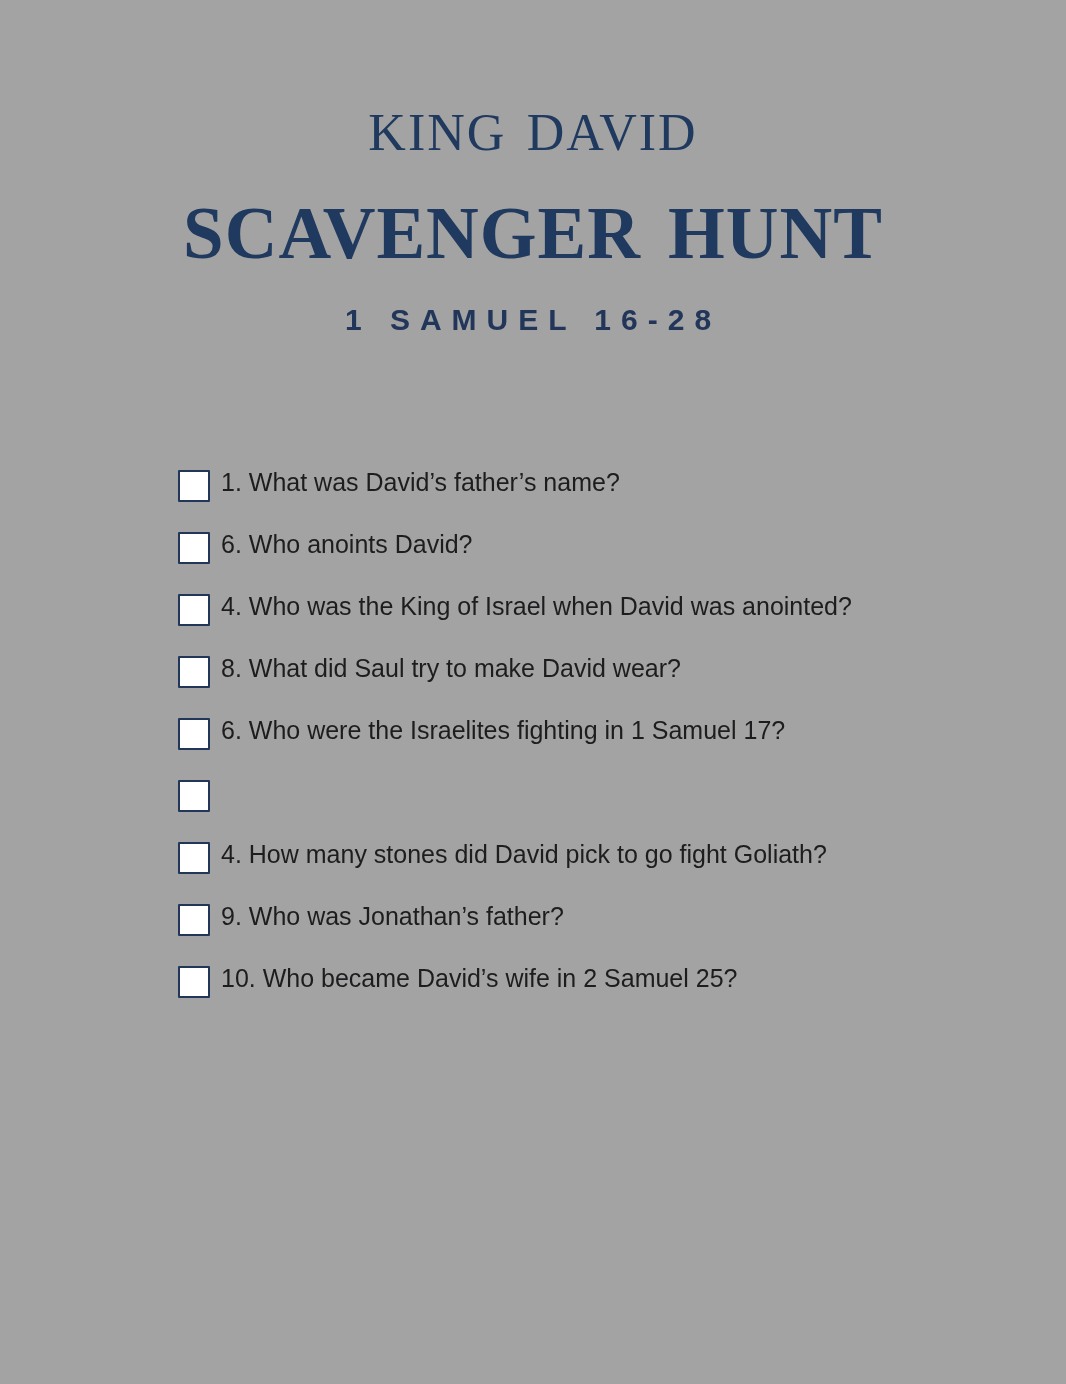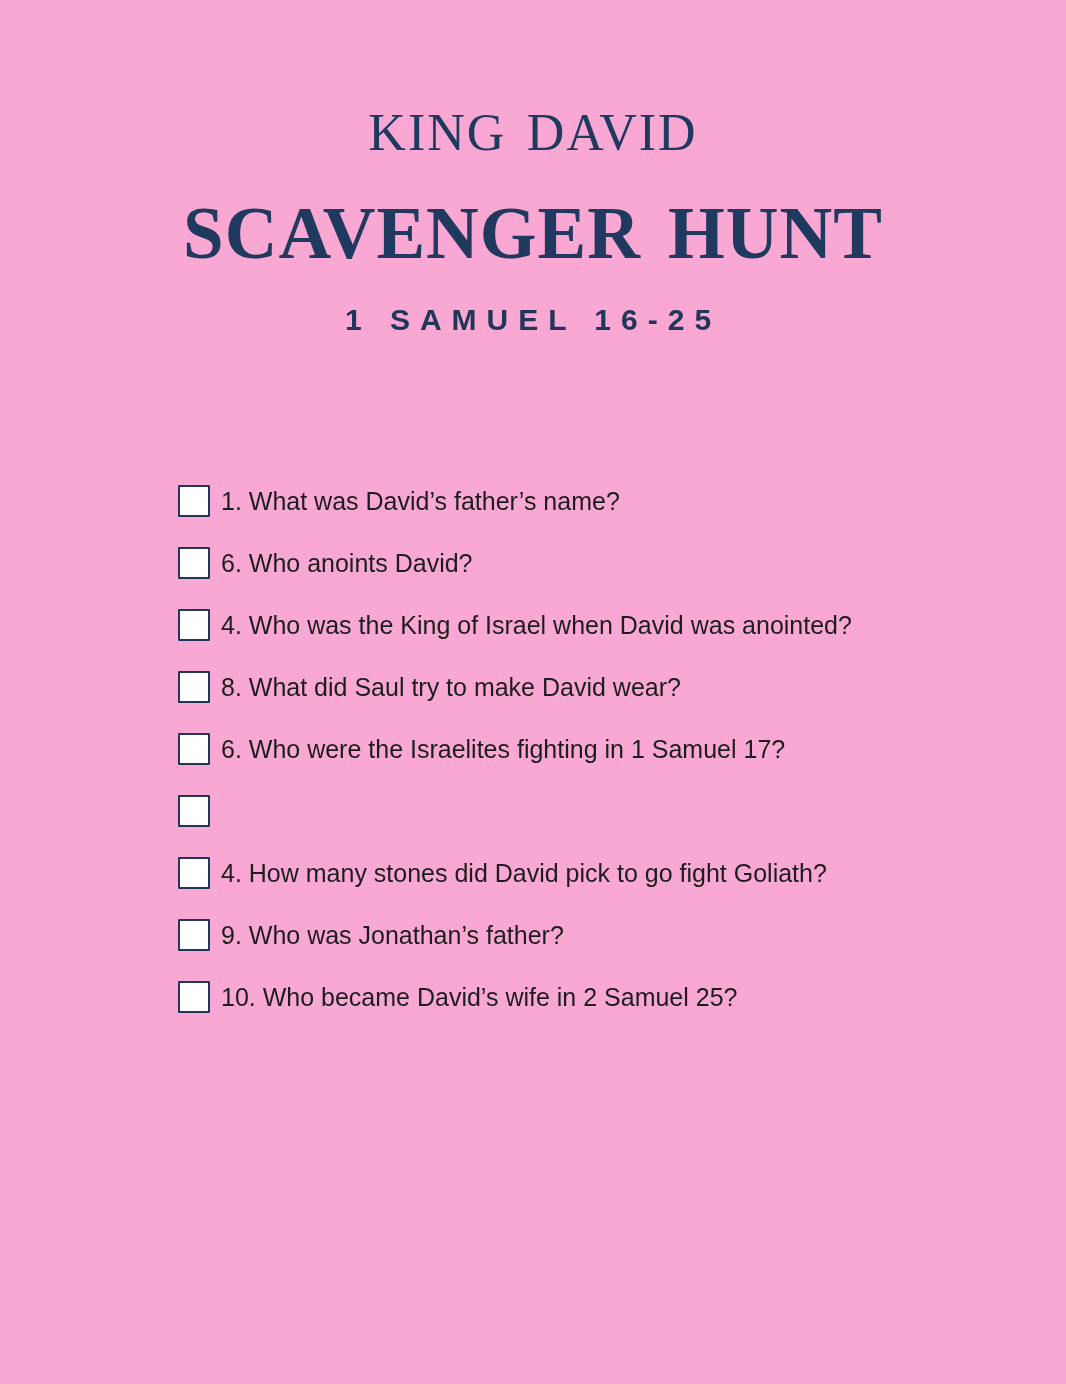--- a/index.html
+++ b/index.html
@@ -12,21 +12,21 @@
     height: 1384px;
     font-family: "Liberation Sans", sans-serif;
     color: #253a5e;
     position: relative;
     overflow: hidden;
   }
   .sheet {
     width: 1066px;
     height: 1384px;
     box-sizing: border-box;
-    background: #f9a8d4;
+    background: #a3a3a3;
     position: relative;
   }
   .title-block {
     text-align: center;
     padding-top: 88px;
   }
   .title-line-1 {
     font-family: "Liberation Serif", serif;
     color: #203a5f;
     font-size: 74px;
@@ -63,21 +63,20 @@
     margin: 0;
     padding: 0;
     list-style: none;
     position: absolute;
     top: 470px;
     left: 178px;
     right: 90px;
   }
   .q-row {
     display: flex;
-    align-items: center;
     height: 62px;
   }
   .checkbox {
     width: 32px;
     height: 32px;
     border: 2px solid #22365a;
     box-sizing: border-box;
     flex: 0 0 auto;
     background: #ffffff;
     border-radius: 1px;
@@ -92,21 +91,21 @@
   }
 </style>
 </head>
 <body>
 
 <div class="sheet">
 
   <div class="title-block">
     <h1 class="title-line-1">King David</h1>
     <h1 class="title-line-2">Scavenger Hunt</h1>
-    <div class="subtitle">1 SAMUEL 16-25</div>
+    <div class="subtitle">1 SAMUEL 16-28</div>
   </div>
 
   <ul class="questions">
     <li class="q-row">
       <span class="checkbox"></span>
       <span class="q-text">1. What was David’s father’s name?</span>
     </li>
     <li class="q-row">
       <span class="checkbox"></span>
       <span class="q-text">6. Who anoints David?</span>

